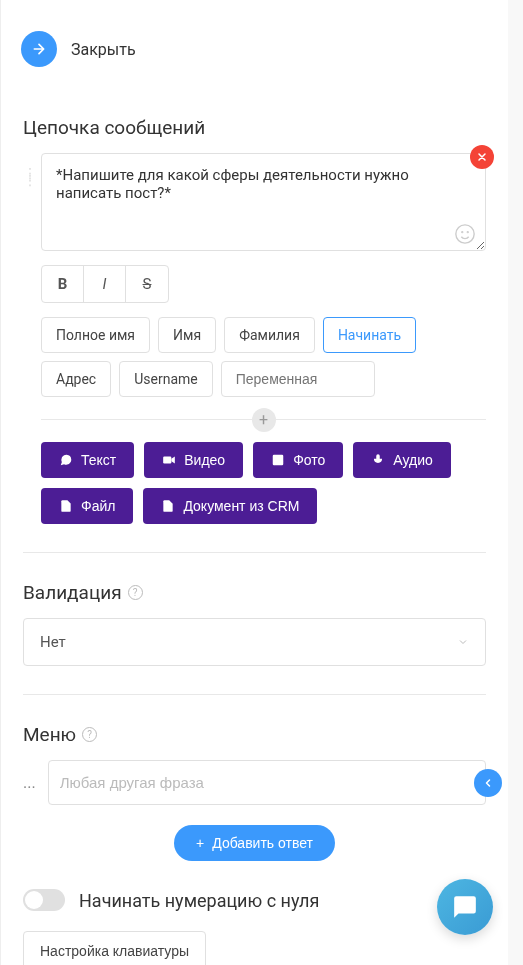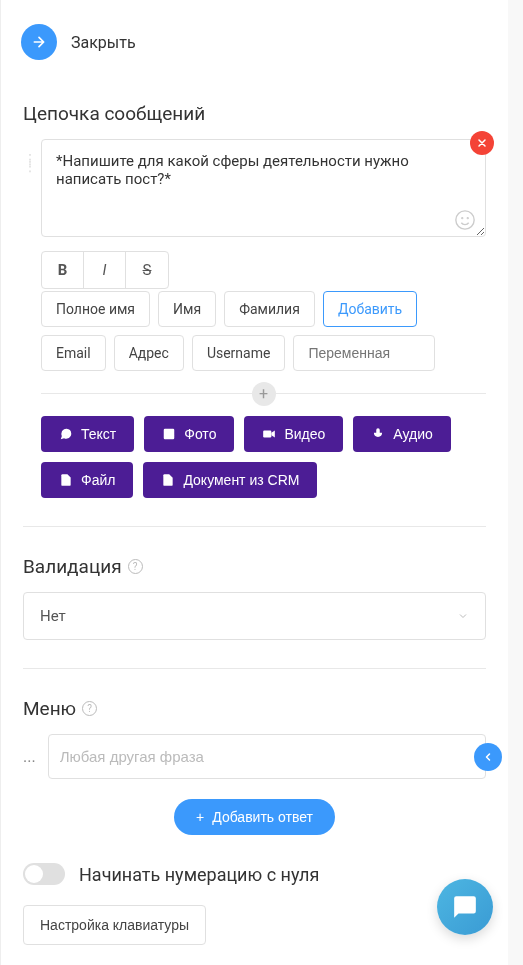--- a/index.html
+++ b/index.html
@@ -19,21 +19,21 @@
   position: relative;
   border-left: 1px solid #eee;
 }
 .panel::-webkit-scrollbar { width: 14px; }
 .panel::-webkit-scrollbar-track { background: #f0f0f0; }
 .panel::-webkit-scrollbar-thumb { background: #c0c0c0; border-radius: 2px; }
 
 .header {
   display: flex;
   align-items: center;
-  padding: 24px 20px;
+  padding: 31px 20px;
   gap: 14px;
 }
 .close-circle {
   width: 36px; height: 36px;
   border-radius: 50%;
   background: #3b99fc;
   display: flex;
   align-items: center;
   justify-content: center;
   cursor: pointer;
@@ -131,21 +131,21 @@
 }
 .format-btn:last-child { border-right: none; }
 .format-btn .strike { text-decoration: line-through; }
 .format-btn .italic { font-style: italic; }
 .format-btn .bold { font-weight: bold; }
 
 .chips {
   display: flex;
   flex-wrap: wrap;
   gap: 8px;
-  margin-top: 2px;
+  margin-top: 14px;
 }
 .chip {
   border: 1px solid #e0e0e0;
   border-radius: 4px;
   padding: 9px 14px;
   font-size: 14px;
   color: #444;
   cursor: pointer;
   background: #fff;
 }
@@ -351,52 +351,51 @@
             </div>
           <div class="format-btn">
               <span class="strike">S</span>
             </div>
         </div>
 
         <div class="chips">
           <div class="chip">Полное имя</div>
           <div class="chip">Имя</div>
           <div class="chip">Фамилия</div>
-          <div class="chip active">Добавить</div>
-          <div class="chip">Email</div>
+          <div class="chip active">Начинать</div>
           <div class="chip">Адрес</div>
           <div class="chip">Username</div>
-          <input class="chip placeholder" style="width: 142px;" placeholder="Переменная">
+          <input class="chip placeholder" style="width: 154px;" placeholder="Переменная">
         </div>
 
         <div class="divider-plus">
           <div class="plus">+</div>
         </div>
 
         <div class="action-buttons">
           <button class="action-btn">
             <svg viewBox="0 0 24 24">
                 <path d="M21 11.5a8.38 8.38 0 01-.9 3.8 8.5 8.5 0 01-7.6 4.7 8.38 8.38 0 01-3.8-.9L3 21l1.9-5.7a8.38 8.38 0 01-.9-3.8 8.5 8.5 0 014.7-7.6 8.38 8.38 0 013.8-.9h.5a8.48 8.48 0 018 8v.5z"></path>
               </svg>
             <span>Текст</span>
           </button>
           <button class="action-btn">
             <svg viewBox="0 0 24 24">
+                <rect x="2" y="6" width="14" height="12" rx="2"></rect>
+                <path d="M16 10l6-4v12l-6-4z"></path>
+              </svg>
+            <span>Видео</span>
+          </button>
+          <button class="action-btn">
+            <svg viewBox="0 0 24 24">
                 <rect x="3" y="3" width="18" height="18" rx="2"></rect>
                 <circle cx="8.5" cy="8.5" r="1.5"></circle>
                 <path d="M21 15l-5-5L5 21"></path>
               </svg>
             <span>Фото</span>
-          </button>
-          <button class="action-btn">
-            <svg viewBox="0 0 24 24">
-                <rect x="2" y="6" width="14" height="12" rx="2"></rect>
-                <path d="M16 10l6-4v12l-6-4z"></path>
-              </svg>
-            <span>Видео</span>
           </button>
           <button class="action-btn">
             <svg viewBox="0 0 24 24">
                 <rect x="9" y="2" width="6" height="12" rx="3"></rect>
                 <path d="M5 10a7 7 0 0014 0M12 19v3"></path>
               </svg>
             <span>Аудио</span>
           </button>
           <button class="action-btn">
             <svg viewBox="0 0 24 24">

